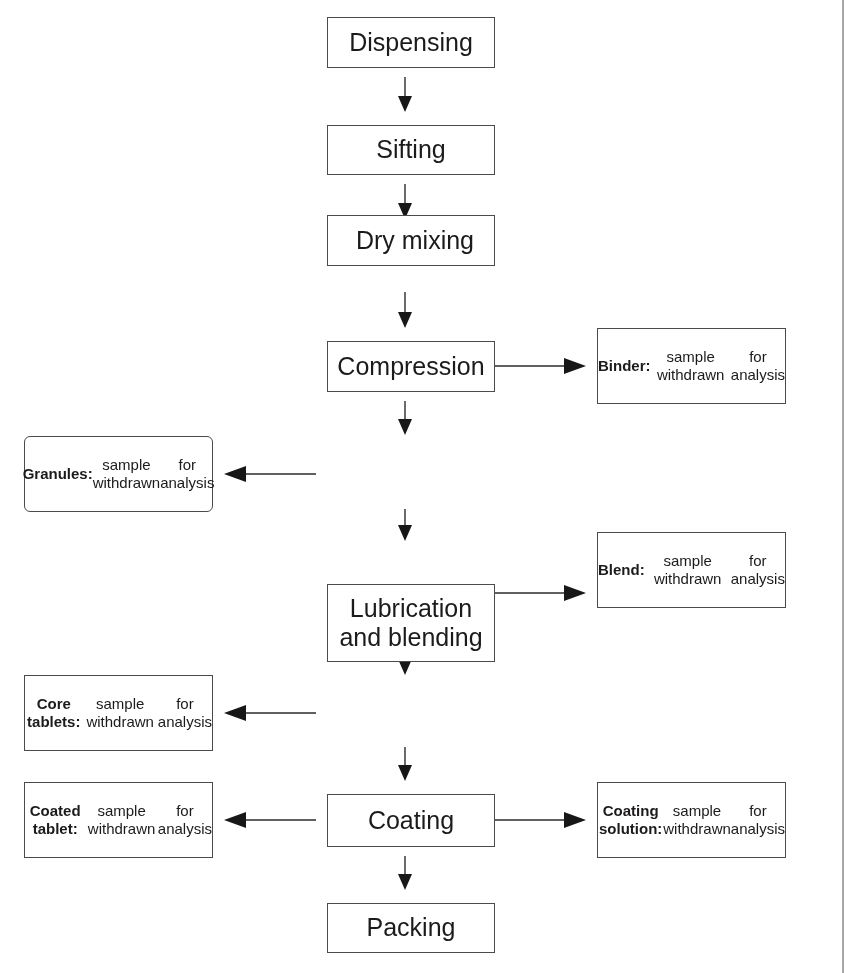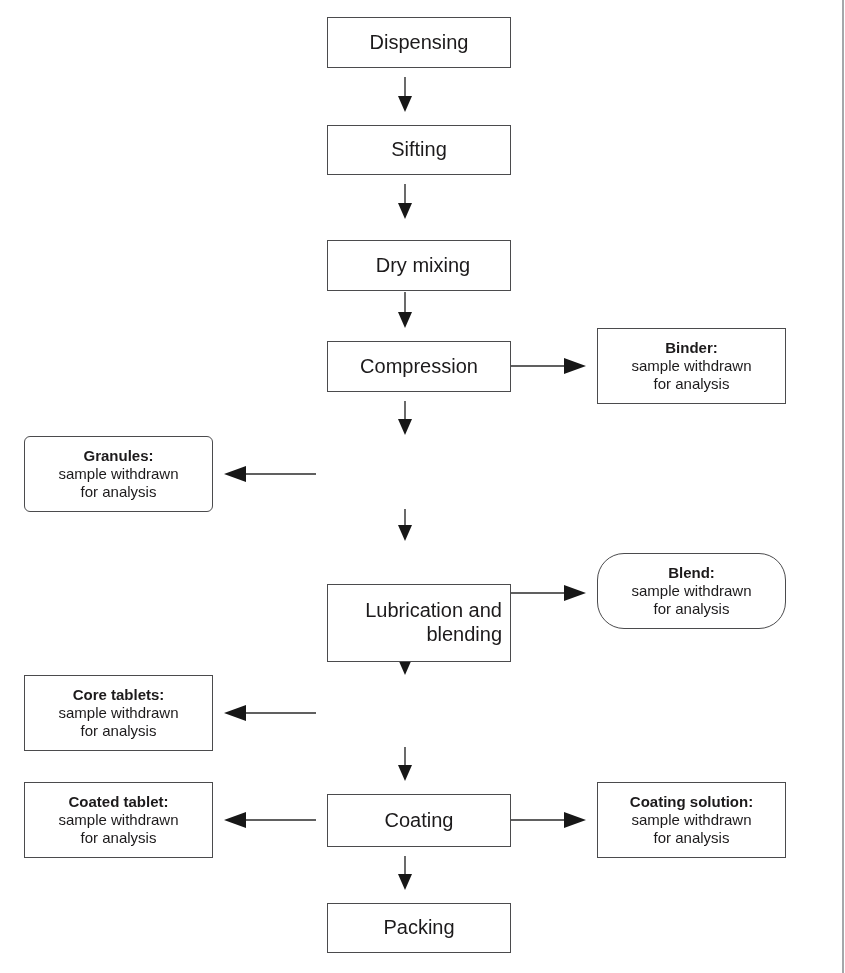--- a/index.html
+++ b/index.html
@@ -18,66 +18,66 @@
   }
   .arrows {
     position: absolute;
     left: 0;
     top: 0;
     pointer-events: none;
   }
   .step {
     position: absolute;
     left: 327px;
-    width: 184px;
+    width: 168px;
     border: 1.5px solid #4b4b4d;
     background: #ffffff;
     display: flex;
     align-items: center;
     justify-content: center;
-    text-align: right;
-    font-size: 20px;
+    text-align: center;
+    font-size: 25px;
     line-height: 1.18;
     box-sizing: border-box;
   }
   .step .lbl { padding: 0 8px; }
   .side {
     position: absolute;
     width: 189px;
     height: 76px;
     border: 1.5px solid #4b4b4d;
     background: #ffffff;
     display: flex;
-    flex-direction: column;
+    flex-direction: row;
     align-items: center;
     justify-content: center;
     text-align: center;
     font-size: 15px;
     line-height: 1.22;
     box-sizing: border-box;
   }
   .side .ttl { font-weight: bold; }
   .side.left-col  { left: 24px; }
   .side.right-col { left: 597px; }
 
   
   #step0 { top: 17px;  height: 51px; }
   #step1 { top: 125px; height: 50px; }
-  #step2 { top: 240px; height: 51px; padding-left: 8px; }
+  #step2 { top: 215px; height: 51px; padding-left: 8px; }
   #step3 { top: 341px; height: 51px; }
   #step4 { top: 448px; height: 52px; }
   #step5 { top: 584px; height: 78px; }
   #step6 { top: 688px; height: 50px; }
   #step7 { top: 794px; height: 53px; }
   #step8 { top: 903px; height: 50px; }
 
   
   #sample0 { top: 328px; } 
   #sample1 { top: 436px; border-radius: 6px; } 
-  #sample2 { top: 553px; border-radius: 27px; } 
+  #sample2 { top: 532px; } 
   #sample3 { top: 675px; } 
   #sample4 { top: 782px; } 
   #sample5 { top: 782px; align-items: center; } 
 
   .edge-line {
     position: absolute;
     left: 842px;
     top: 0;
     width: 2px;
     height: 973px;

